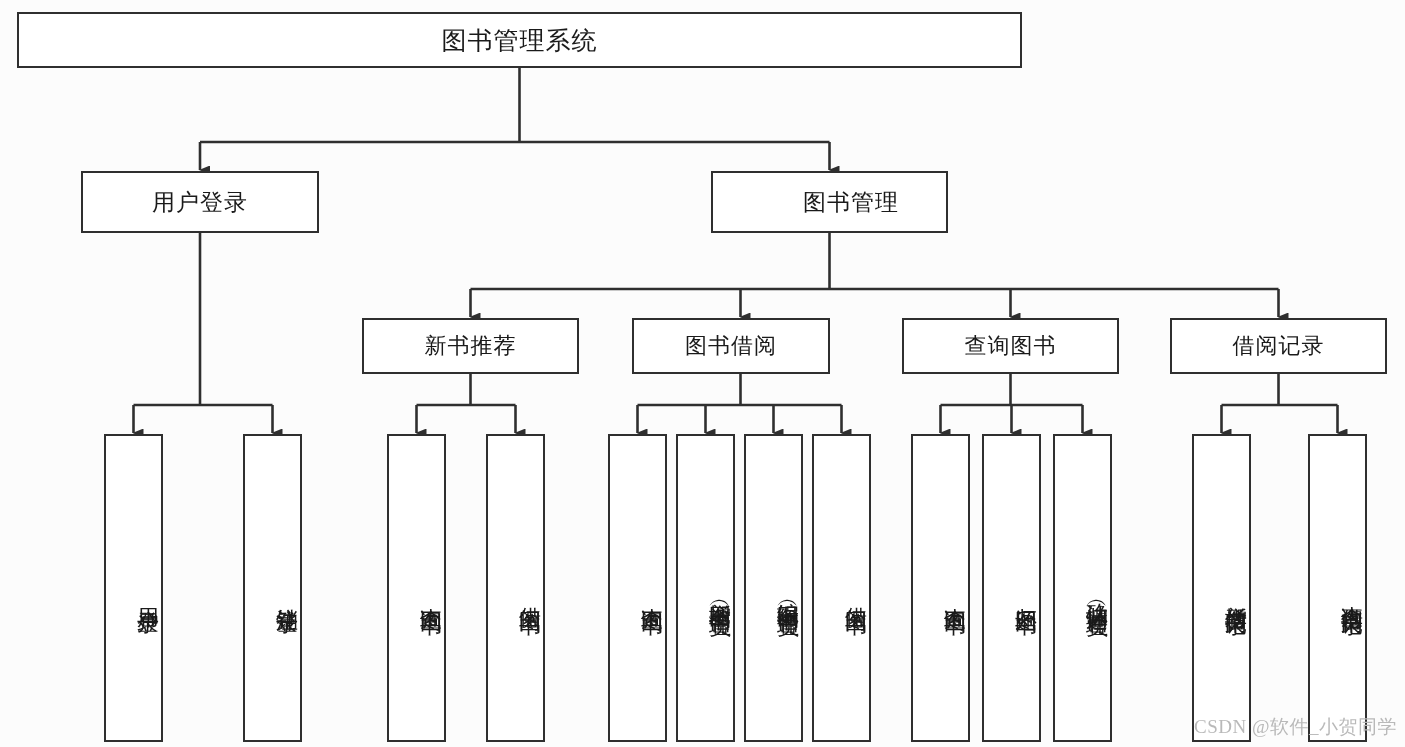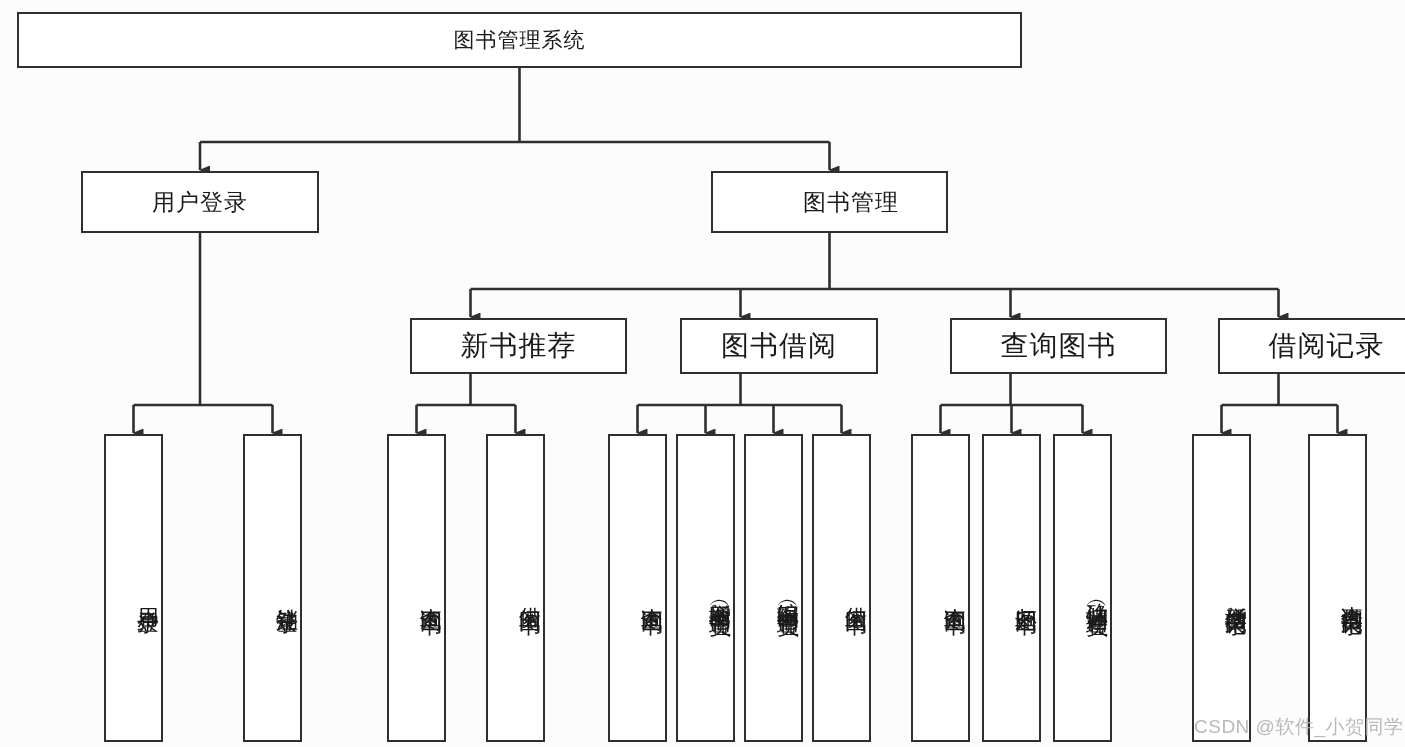--- a/index.html
+++ b/index.html
@@ -31,31 +31,30 @@
     box-sizing: border-box;
     background: #ffffff;
     border: 2.5px solid #2f2f2f;
     display: flex;
     align-items: center;
     justify-content: center;
     color: #1a1a1a;
     z-index: 2;
   }
   .node.level-0 {
-    font-size: 21px;
+    font-size: 25px;
     letter-spacing: 1px;
   }
   .node.level-1 {
     font-size: 23px;
     letter-spacing: 1px;
   }
   .node.level-2 {
-    font-size: 28px;
+    font-size: 22px;
     letter-spacing: 1px;
-    margin-left: 48px;
   }
   .node.leaf {
     writing-mode: vertical-rl;
     text-orientation: upright;
     font-size: 22px;
     line-height: 1.18;
     letter-spacing: 2px;
     padding-top: 12px;
     align-items: flex-start;
     justify-content: center;
@@ -70,21 +69,21 @@
   }
   #watermark {
     position: absolute;
     left: 1194px;
     top: 714px;
     font-size: 19px;
     color: #b9b9b9;
     letter-spacing: 0.5px;
     z-index: 5;
     white-space: nowrap;
-    font-family: Liberation Sans, sans-serif;
+    font-family: Liberation Serif, serif;
   }
 </style>
 </head>
 <body>
 
 <div id="diagram-root">
 
   <svg id="edge-layer" viewBox="0 0 1405 747" xmlns="http://www.w3.org/2000/svg">
     <defs>
       <marker id="arrowhead" markerWidth="9" markerHeight="11" refX="4.5" refY="10" orient="auto" markerUnits="userSpaceOnUse">

